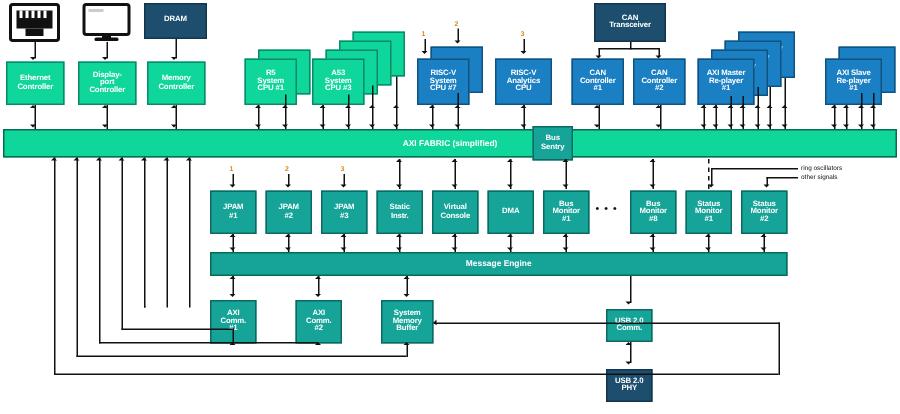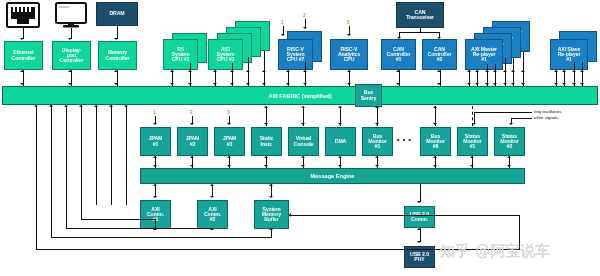--- a/index.html
+++ b/index.html
@@ -399,14 +399,13 @@
   <div class="ln vl" style="left:96px;top:105px;height:100px;"></div>
   <div class="arw aup" style="left:94px;top:105px;"></div>
   <div class="ln hl" style="left:96px;top:204px;width:1px;"></div>
 
   <div class="ln vl" style="left:111px;top:105px;height:100px;"></div>
   <div class="arw aup" style="left:109px;top:105px;"></div>
 
   <div class="ln vl" style="left:126px;top:105px;height:100px;"></div>
   <div class="arw aup" style="left:124px;top:105px;"></div>
 
-  <div class="wm" style="left:440px;top:242px;">知乎 @阿宝说车</div>
 </div>
 
 </body></html>

